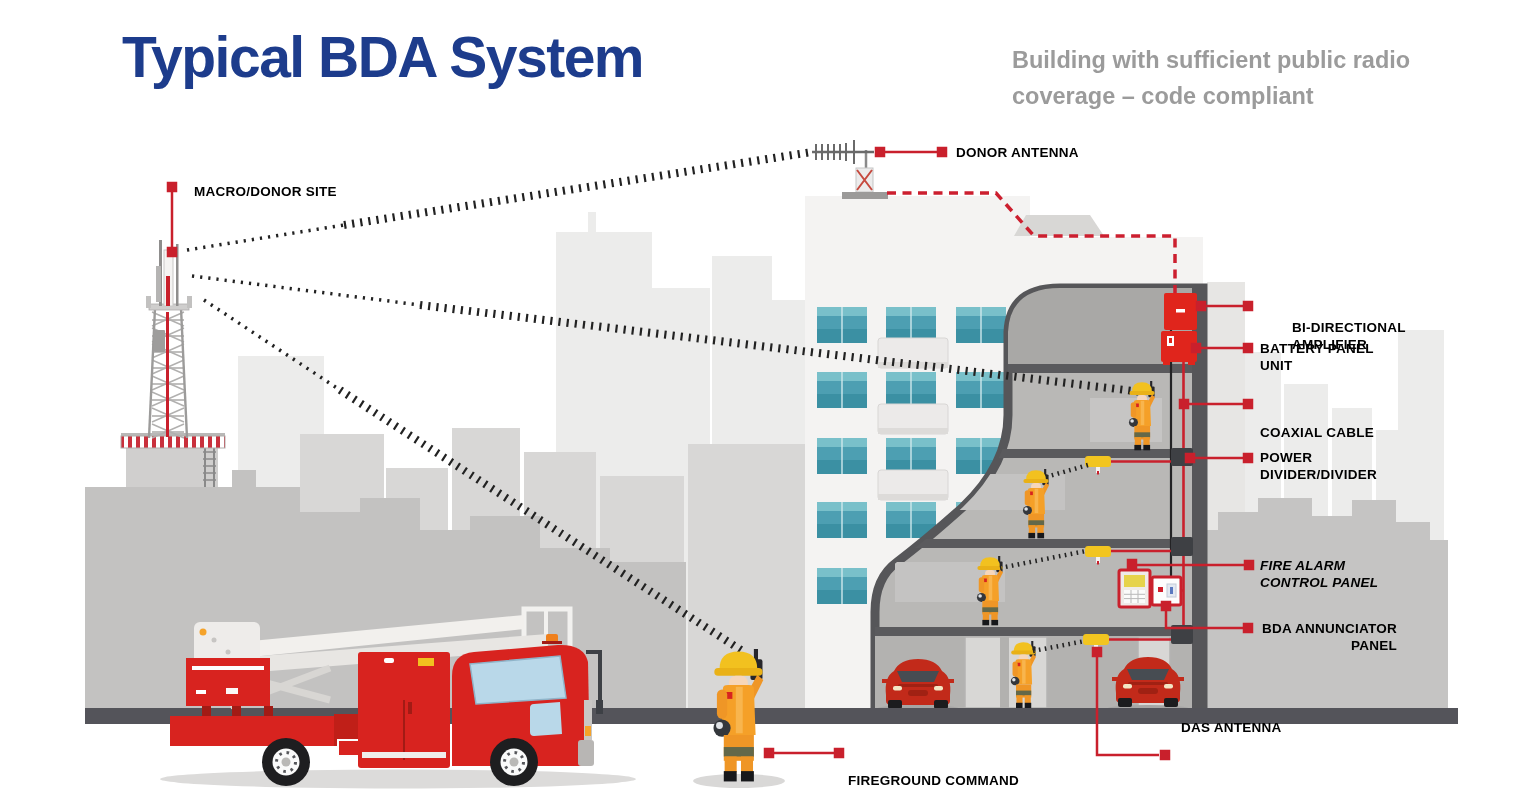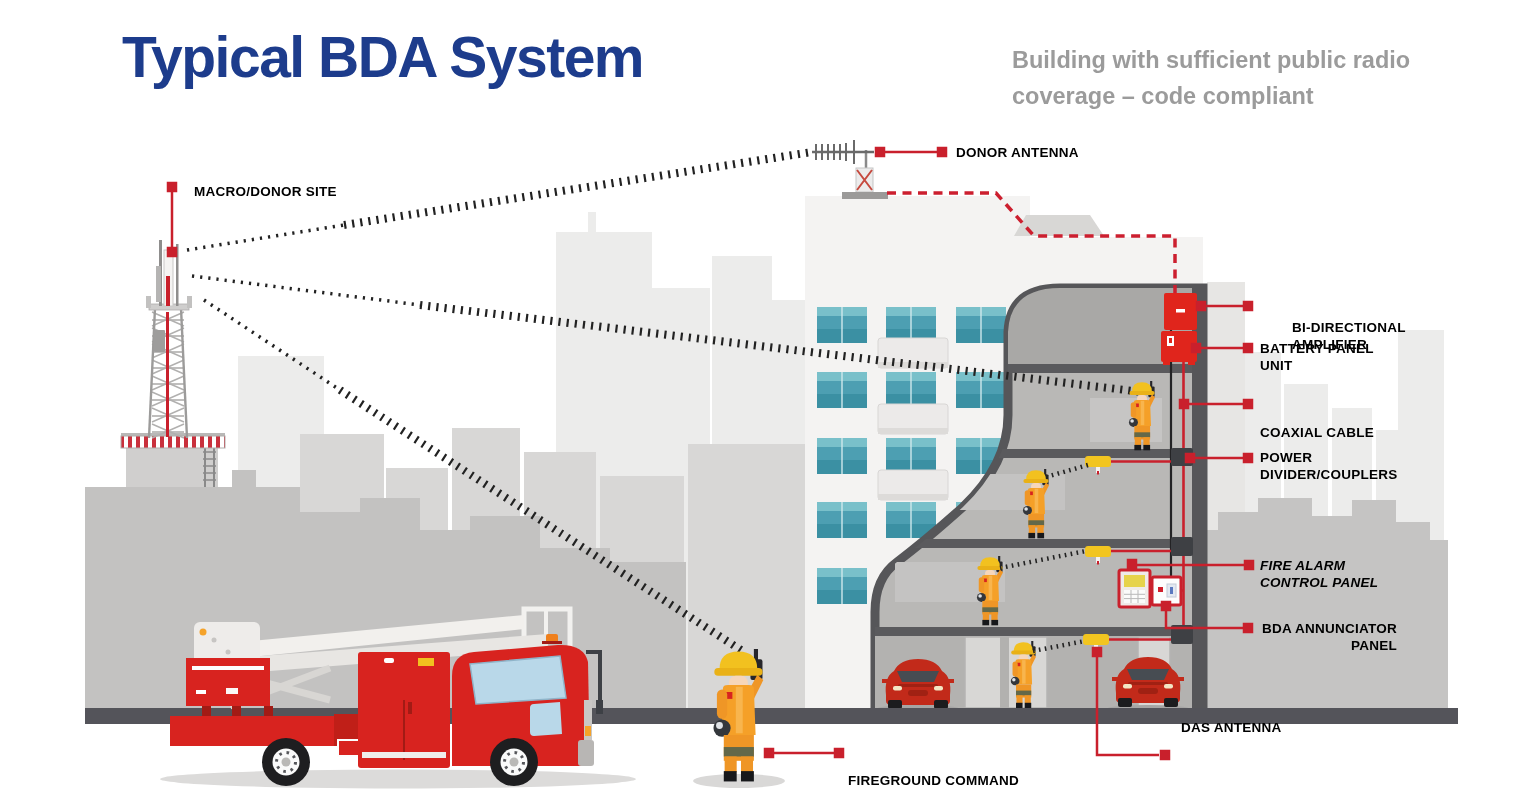--- a/index.html
+++ b/index.html
@@ -352,21 +352,21 @@
 coverage – code compliant</div>
 
 <div class="callout" style="left:194px;top:184px;">MACRO/DONOR SITE</div>
 <div class="callout" style="left:956px;top:145px;">DONOR ANTENNA</div>
 <div class="callout" style="left:1292px;top:298px;margin-top:22px;">BI-DIRECTIONAL
 AMPLIFIER</div>
 <div class="callout" style="left:1260px;top:341px;">BATTERY PANEL
 UNIT</div>
 <div class="callout" style="left:1260px;top:397px;margin-top:28px;">COAXIAL CABLE</div>
 <div class="callout" style="left:1260px;top:450px;">POWER
-DIVIDER/COUPLERS</div>
+DIVIDER/DIVIDER</div>
 <div class="callout" style="left:1260px;top:558px;font-style:italic;">FIRE ALARM
 CONTROL PANEL</div>
 <div class="callout" style="left:1262px;top:621px;text-align:right;">BDA ANNUNCIATOR
 PANEL</div>
 <div class="callout" style="left:848px;top:745px;margin-top:28px;">FIREGROUND COMMAND</div>
 <div class="callout" style="left:1181px;top:720px;">DAS ANTENNA</div>
 
 </div>
 
 </body></html>

